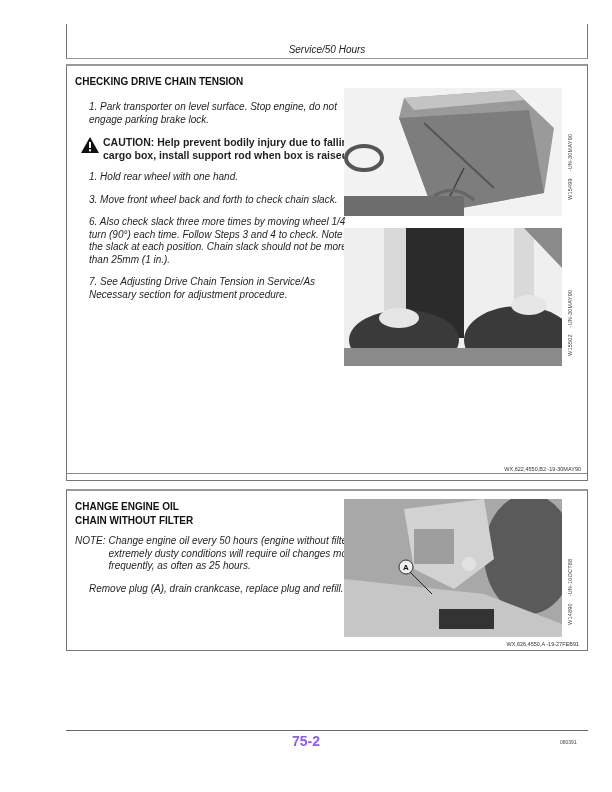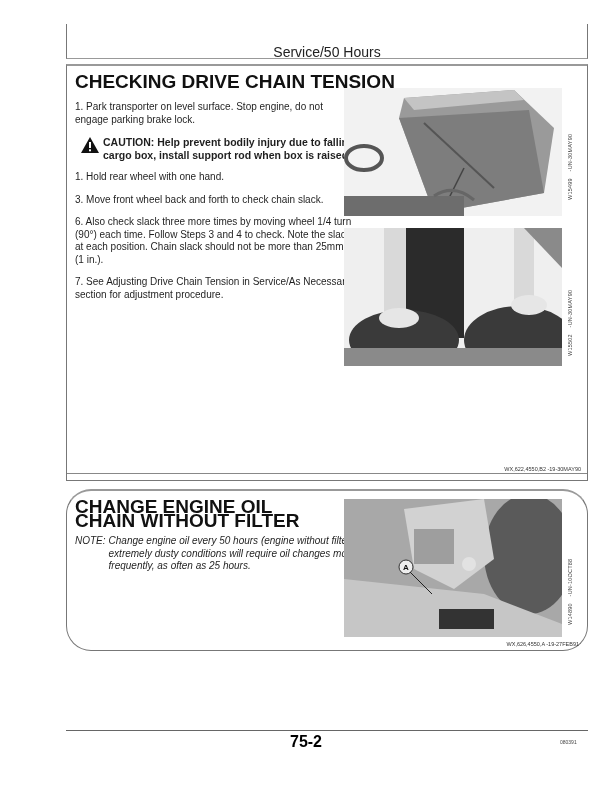--- a/index.html
+++ b/index.html
@@ -2,49 +2,49 @@
 <html><head>
   <meta charset="utf-8">
   <style>
     html, body { margin: 0; padding: 0; background: #ffffff; }
     body { width: 612px; height: 792px; position: relative; overflow: hidden;
            font-family: "Liberation Sans", sans-serif; color: #1a1a1a; }
 
     .header-box { position: absolute; left: 66px; top: 24px; width: 522px; height: 35px;
                   border-left: 1px solid #777; border-right: 1px solid #777; border-bottom: 1px solid #999; box-sizing: border-box; }
     .header-title { position: absolute; left: 0; right: 0; top: 20px; text-align: center;
-                    font-size: 14px; color: #222; }
+                    font-size: 10px; font-style: italic; color: #222; }
 
     .section { position: absolute; left: 66px; width: 522px; box-sizing: border-box;
                border: 1px solid #777; border-top: 2px solid #999; }
     .sec1 { top: 64px; height: 417px; }
-    .sec2 { top: 489px; height: 162px; border-radius: 25px; }
+    .sec2 { top: 489px; height: 162px; }
 
-    .sec-heading { position: absolute; left: 8px; font-weight: bold; font-size: 19px; line-height: 14px; color: #111; }
+    .sec-heading { position: absolute; left: 8px; font-weight: bold; font-size: 10px; line-height: 14px; color: #111; }
     .sec1 .sec-heading { top: 9px; }
     .sec2 .sec-heading { top: 9px; }
 
     .text-col { position: absolute; left: 8px; width: 280px; font-size: 10px; line-height: 12.5px; color: #1f1f1f; }
-    .step { margin: 0 0 10px 0; }
+    .step { margin: 0 0 10px 14px; font-style: italic; }
     .caution { display: flex; margin: 0 0 10px 0; }
     .caution-icon { width: 18px; flex: 0 0 18px; margin-left: 6px; margin-right: 4px; margin-top: 1px; }
     .caution-text { font-weight: bold; font-size: 10.5px; line-height: 12.5px; }
 
     .photo { position: absolute; background: #bdbdbd; overflow: hidden; }
     .photo-code { position: absolute; writing-mode: vertical-rl; transform: rotate(180deg);
                   font-size: 5.5px; color: #444; letter-spacing: 0.2px; }
     .ref-code { position: absolute; font-size: 5.5px; color: #333; }
     .ref-rule { position: absolute; height: 1px; background: #888; }
 
     .note { font-style: italic; }
     .note-row { display: flex; }
     .note-label { flex: 0 0 auto; margin-right: 3px; }
 
     .footer-rule { position: absolute; left: 66px; top: 730px; width: 522px; height: 1px; background: #666; }
-    .page-number { position: absolute; left: 0; right: 0; top: 733px; text-align: center; font-weight: bold; font-size: 16px; color: #000000; }
+    .page-number { position: absolute; left: 0; right: 0; top: 733px; text-align: center; font-weight: bold; font-size: 14px; color: #8b5cf6; }
     .footer-code { position: absolute; left: 560px; top: 739px; font-size: 5px; color: #444; }
   </style>
 </head>
 <body>
 
 <div class="header-box">
   <div class="header-title">Service/50 Hours</div>
 </div>
 
 <div class="section sec1">
@@ -110,20 +110,21 @@
   <div class="sec-heading">
     <div>CHANGE ENGINE OIL</div>
     <div>CHAIN WITHOUT FILTER</div>
   </div>
 
   <div class="text-col" style="top:44px; width:285px;">
     <div class="note note-row" style="margin-bottom:10px;justify-content:center;">
       <span class="note-label">NOTE:</span>
       <span>Change engine oil every 50 hours (engine without filter), extremely dusty conditions will require oil changes more frequently, as often as 25 hours.</span>
     </div>
+    <p class="step">Remove plug (A), drain crankcase, replace plug and refill.</p>
   </div>
 
   <div class="photo" style="left:277px; top:8px; width:218px; height:138px; background:#b5b5b5;">
     <svg width="218" height="138" viewBox="0 0 218 138">
       <rect x="0" y="0" width="218" height="138" fill="#a8a8a8"></rect>
       <ellipse cx="185" cy="55" rx="45" ry="60" fill="#5a5a5a"></ellipse>
       <polygon points="60,10 140,0 150,60 110,90 70,70" fill="#d2d2d2"></polygon>
       <rect x="70" y="30" width="40" height="35" fill="#9e9e9e"></rect>
       <polygon points="0,80 140,95 218,125 218,138 0,138" fill="#c6c6c6"></polygon>
       <rect x="95" y="110" width="55" height="20" fill="#333"></rect>

